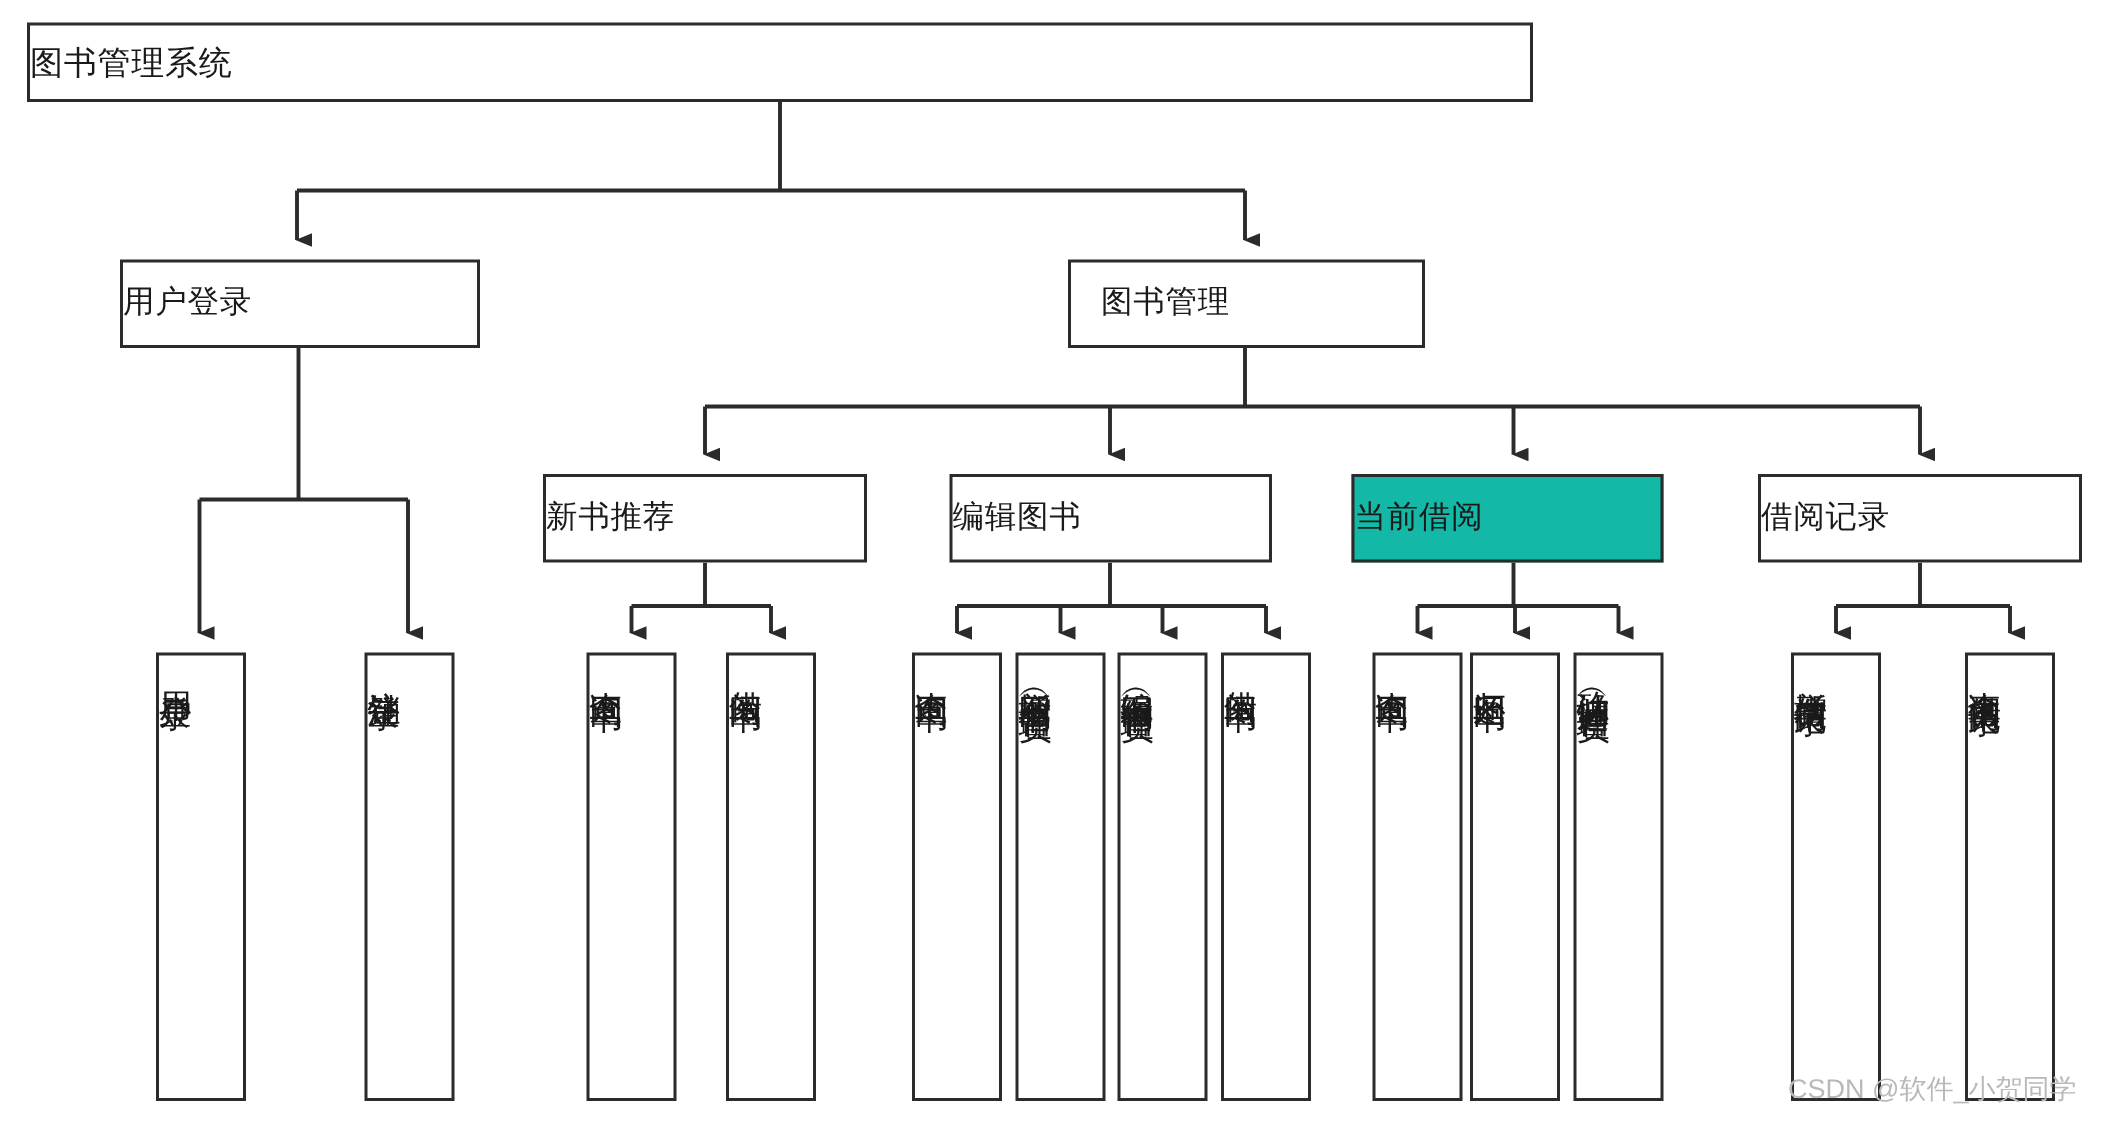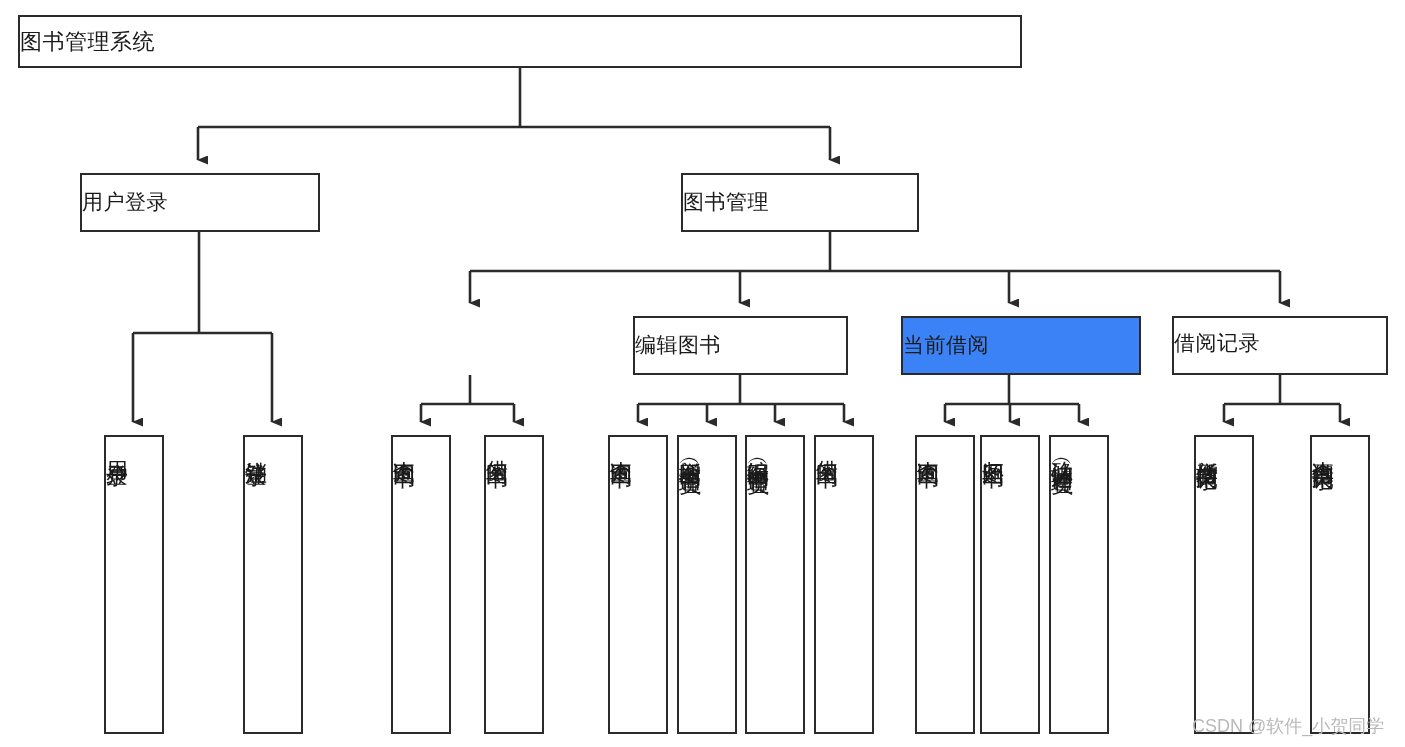--- a/index.html
+++ b/index.html
@@ -127,31 +127,34 @@
     </g>
   </svg>
 
   <div class="node horizontal root" style="left: 18px; top: 15px; width: 1004px; height: 53px; border-color: rgb(43, 43, 43); background: rgb(255, 255, 255);">
     <span class="node-label" style="color: rgb(26, 26, 26);">图书管理系统</span>
   </div>
 
   <div class="node horizontal" style="left: 80px; top: 173px; width: 240px; height: 59px; border-color: rgb(43, 43, 43); background: rgb(255, 255, 255);">
     <span class="node-label" style="color: rgb(26, 26, 26);">用户登录</span>
   </div>
-  <div class="node horizontal" style="left: 681px; top: 173px; width: 238px; height: 59px; border-color: rgb(43, 43, 43); background: rgb(255, 255, 255);">
+  <div class="node horizontal" style="left: 712px; top: 173px; width: 238px; height: 59px; border-color: rgb(43, 43, 43); background: rgb(255, 255, 255); padding-left: 20px;">
     <span class="node-label" style="color: rgb(26, 26, 26);">图书管理</span>
   </div>
 
+  <div class="node horizontal" style="left: 362px; top: 316px; width: 216px; height: 59px; border-color: rgb(43, 43, 43); background: rgb(255, 255, 255);">
+    <span class="node-label" style="color: rgb(26, 26, 26);">新书推荐</span>
+  </div>
   <div class="node horizontal" style="left: 633px; top: 316px; width: 215px; height: 59px; border-color: rgb(43, 43, 43); background: rgb(255, 255, 255);">
     <span class="node-label" style="color: rgb(26, 26, 26);">编辑图书</span>
   </div>
-  <div class="node horizontal" style="left: 901px; top: 316px; width: 240px; height: 59px; border-color: rgb(43, 43, 43); background: #3b82f6;">
+  <div class="node horizontal" style="left: 901px; top: 316px; width: 208px; height: 59px; border-color: rgb(43, 43, 43); background: #14b8a6;">
     <span class="node-label" style="color: rgb(26, 26, 26);">当前借阅</span>
   </div>
-  <div class="node horizontal" style="left: 1172px; top: 316px; width: 216px; height: 59px; border-color: rgb(43, 43, 43); background: rgb(255, 255, 255); font-family: Liberation Mono, monospace;">
+  <div class="node horizontal" style="left: 1172px; top: 316px; width: 216px; height: 59px; border-color: rgb(43, 43, 43); background: rgb(255, 255, 255);">
     <span class="node-label" style="color: rgb(26, 26, 26);">借阅记录</span>
   </div>
 
   <div class="node vertical" style="left: 104px; top: 435px; width: 60px; height: 299px; border-color: rgb(43, 43, 43); background: rgb(255, 255, 255);">
     <span class="node-label" style="color: rgb(26, 26, 26);">用户登录</span>
   </div>
   <div class="node vertical" style="left: 243px; top: 435px; width: 60px; height: 299px; border-color: rgb(43, 43, 43); background: rgb(255, 255, 255);">
     <span class="node-label" style="color: rgb(26, 26, 26);">注销登录</span>
   </div>
   <div class="node vertical" style="left: 391px; top: 435px; width: 60px; height: 299px; border-color: rgb(43, 43, 43); background: rgb(255, 255, 255);">

